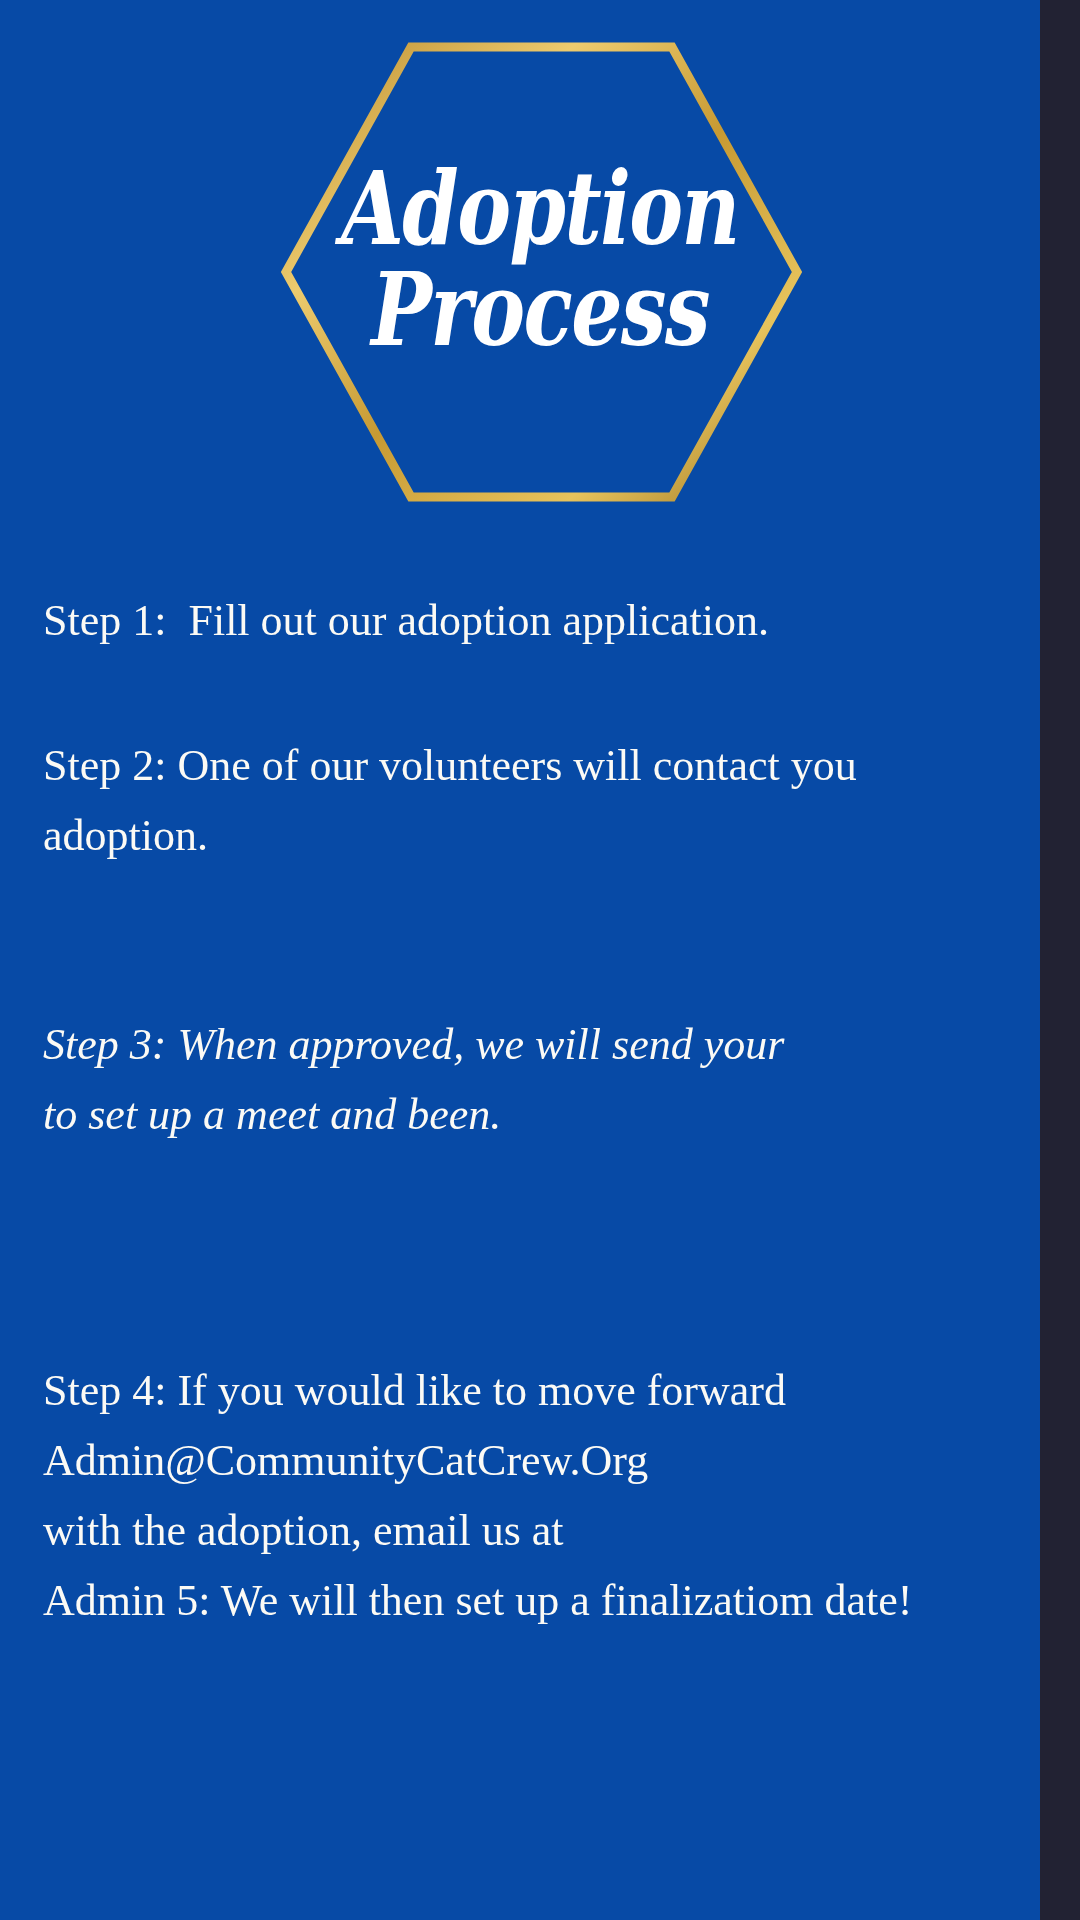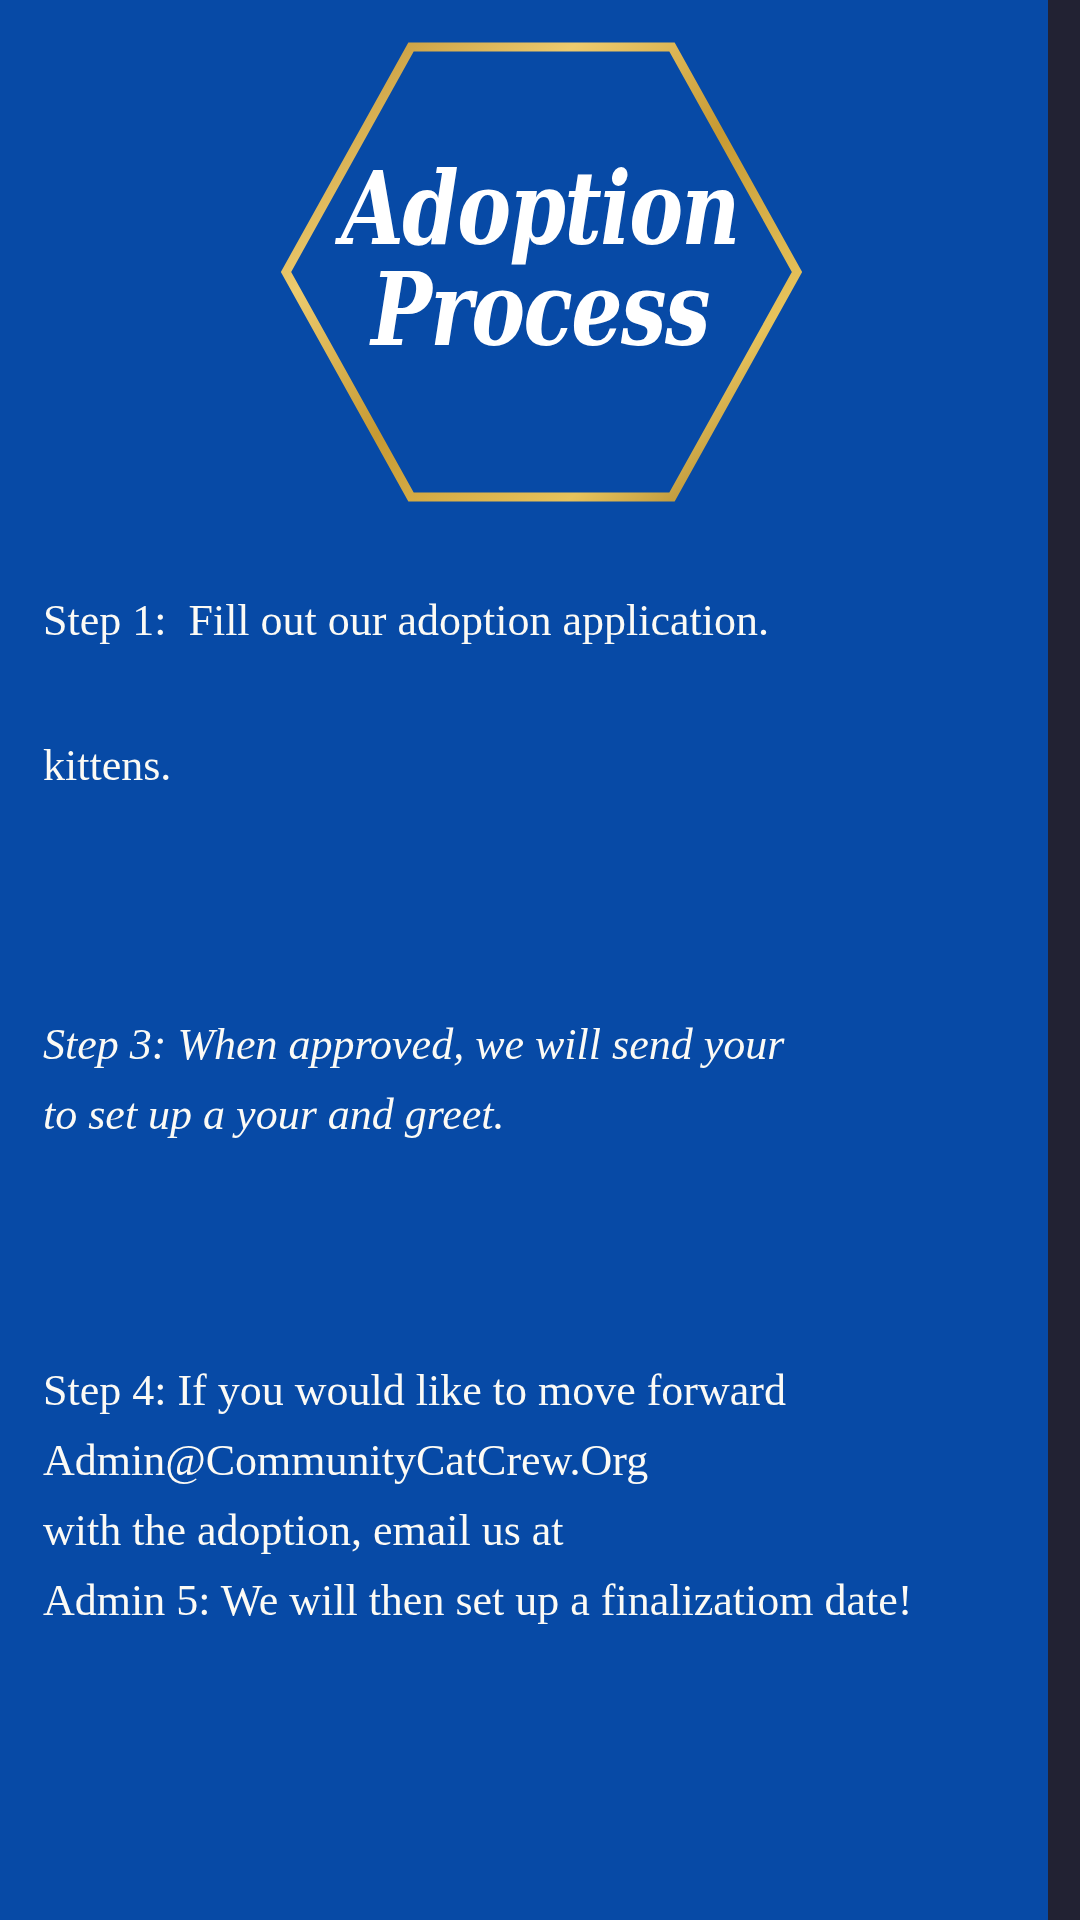--- a/index.html
+++ b/index.html
@@ -7,21 +7,20 @@
     padding: 0;
     background: #223;
   }
   #canvas {
     position: relative;
     width: 1040px;
     height: 1920px;
     background: #074AA6;
     overflow: hidden;
     font-family: "Liberation Serif", serif;
-    padding-left: 8px;
   }
   
   #hex-badge {
     position: absolute;
     left: 0;
     top: 0;
     width: 1080px;
     height: 560px;
   }
   
@@ -80,25 +79,26 @@
   <div class="badge-title">
     <div>Adoption</div>
     <div>Process</div>
   </div>
 
   <div>
       <div class="step">
         <div class="line">Step 1:  Fill out our adoption application.</div>
       </div>
       <div class="step">
-        <div class="line">kittens.</div>
+        <div class="line">Step 2: One of our volunteers will contact you</div>
+        <div class="line">adoption.</div>
       </div>
       <div class="step">
         <div class="line">Step 3: When approved, we will send your</div>
-        <div class="line">to set up a your and greet.</div>
+        <div class="line">to set up a meet and been.</div>
       </div>
       <div class="step">
         <div class="line">Step 4: If you would like to move forward</div>
         <div class="line">Admin@CommunityCatCrew.Org</div>
         <div class="line">with the adoption, email us at</div>
       </div>
       <div class="step">
         <div class="line">Admin 5: We will then set up a finalizatiom date!</div>
       </div>
     </div>

